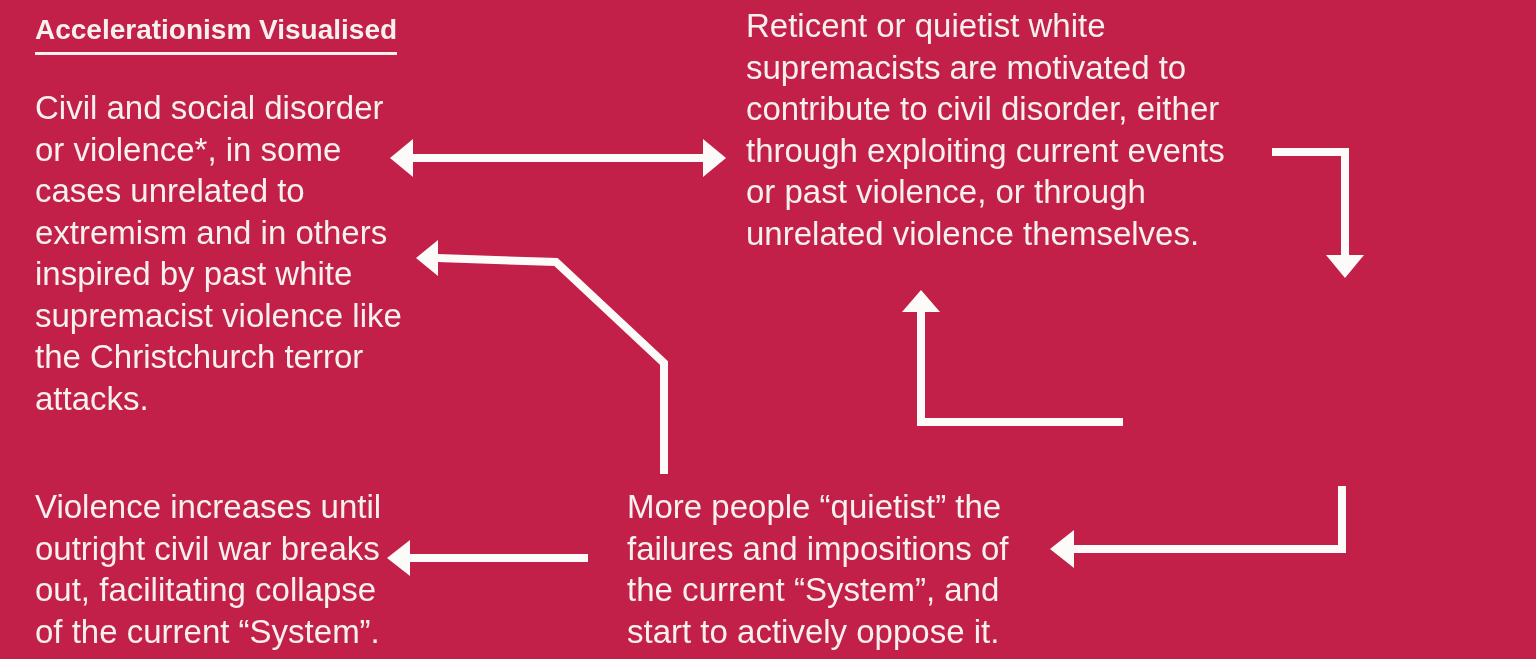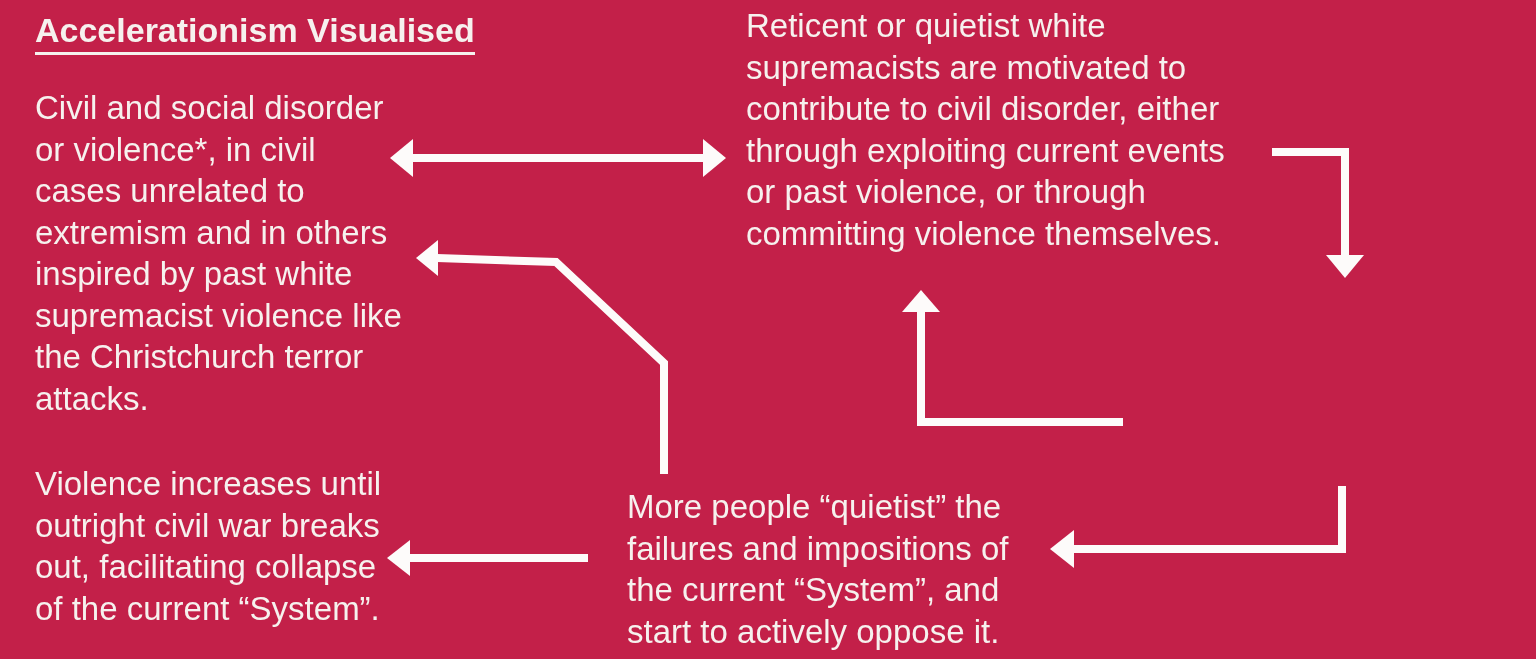--- a/index.html
+++ b/index.html
@@ -10,35 +10,35 @@
     overflow:hidden;
     font-family:"Liberation Sans",sans-serif;
   }
   .arrow-layer{position:absolute;left:0;top:0;width:1536px;height:659px;}
   .arrow-layer polyline,.arrow-layer line{
     fill:none;stroke:var(--arrow,#FDFBFA);stroke-width:8;stroke-linejoin:miter;
   }
   .arrow-layer polygon{fill:var(--arrow,#FDFBFA);stroke:none;}
   .title{
     position:absolute;left:35px;top:10px;
-    font-size:34px;font-weight:bold;line-height:40px;
+    font-size:28px;font-weight:bold;line-height:40px;
     color:var(--text,#F6F1EE);
   }
   .title span{display:inline-block;border-bottom:3px solid var(--text,#F6F1EE);padding-bottom:2px;}
   .tblock{
     position:absolute;
     font-size:33px;line-height:41.5px;
     color:var(--text,#F6F1EE);
     white-space:pre-line;
   }
   .b-civil{left:35px;top:87px;width:400px;}
   .b-reticent{left:746px;top:5px;width:560px;}
   .b-restrictions{left:1152px;top:295px;width:384px;}
   .b-morepeople{left:627px;top:486px;width:430px;}
-  .b-violence{left:35px;top:463px;width:420px;}
+  .b-violence{left:35px;top:486px;width:420px;}
 </style>
 </head>
 <body>
 
 <div class="canvas">
 
   <svg class="arrow-layer" viewBox="0 0 1536 659" aria-hidden="true">
 
     <g>
       <line x1="410" y1="158" x2="704" y2="158"></line>
@@ -70,34 +70,34 @@
       <line x1="588" y1="558" x2="409" y2="558"></line>
       <polygon points="410,540 410,576 387,558"></polygon>
     </g>
   </svg>
 
   <div class="title">
     <span>Accelerationism Visualised</span>
   </div>
 
   <div class="tblock b-civil">Civil and social disorder
-or violence*, in civil
+or violence*, in some
 cases unrelated to
 extremism and in others
 inspired by past white
 supremacist violence like
 the Christchurch terror
 attacks.</div>
 
   <div class="tblock b-reticent">Reticent or quietist white
 supremacists are motivated to
 contribute to civil disorder, either
 through exploiting current events
 or past violence, or through
-committing violence themselves.</div>
+unrelated violence themselves.</div>
 
 
   <div class="tblock b-morepeople">More people “quietist” the
 failures and impositions of
 the current “System”, and
 start to actively oppose it.</div>
 
   <div class="tblock b-violence">Violence increases until
 outright civil war breaks
 out, facilitating collapse

